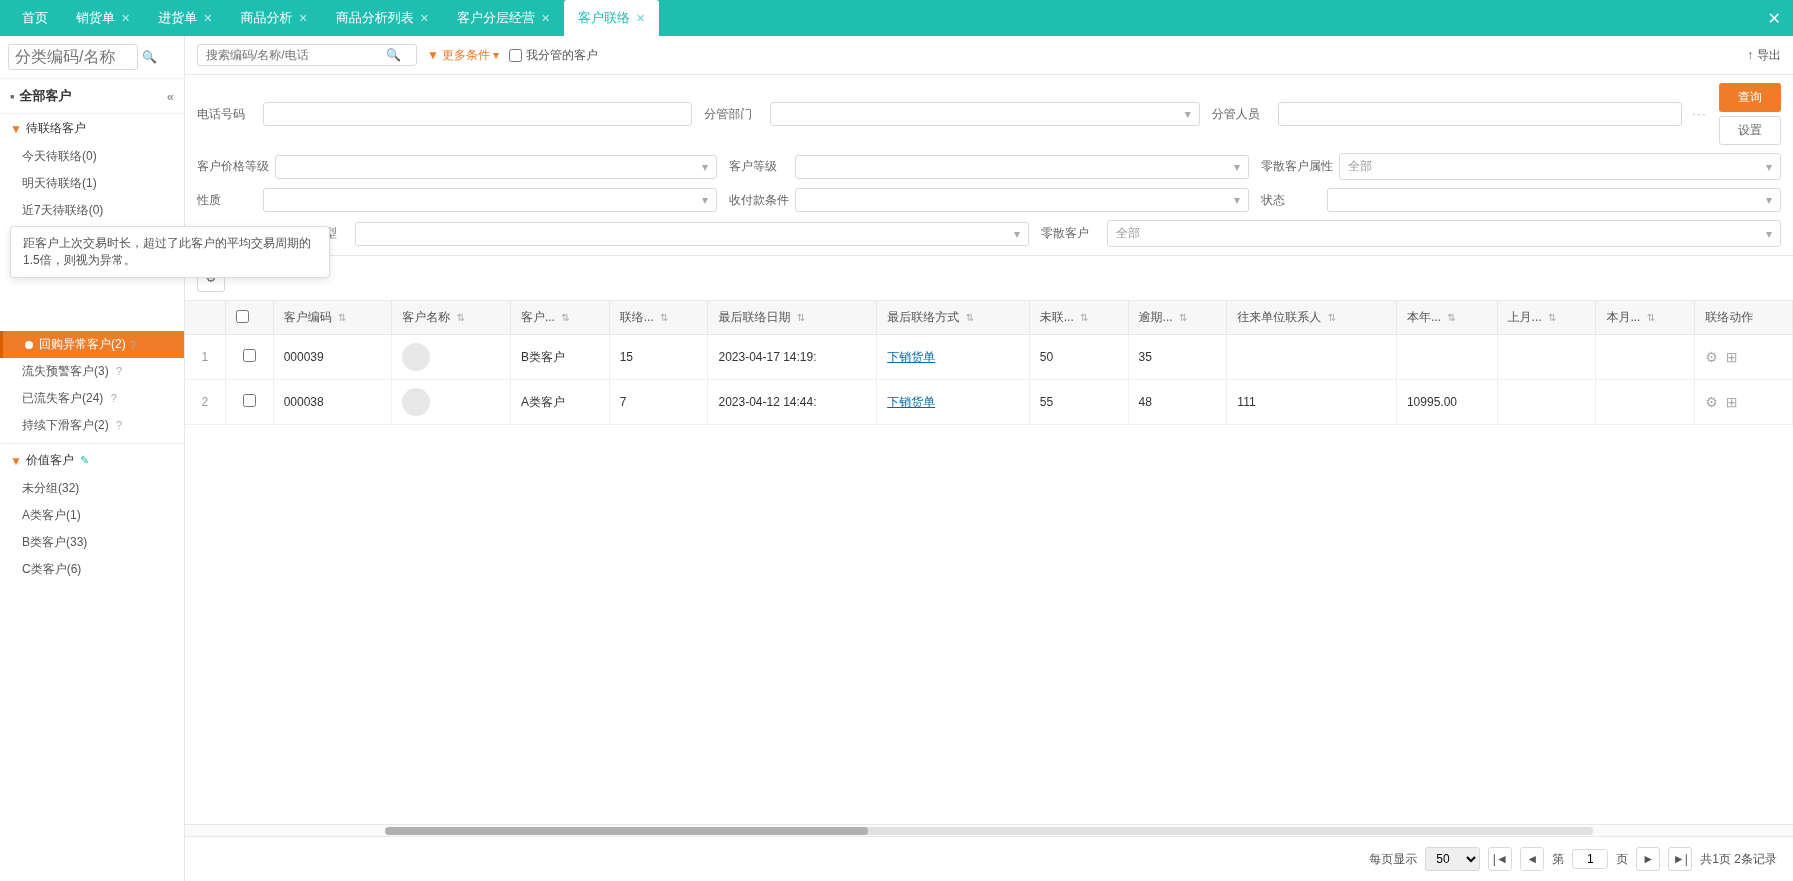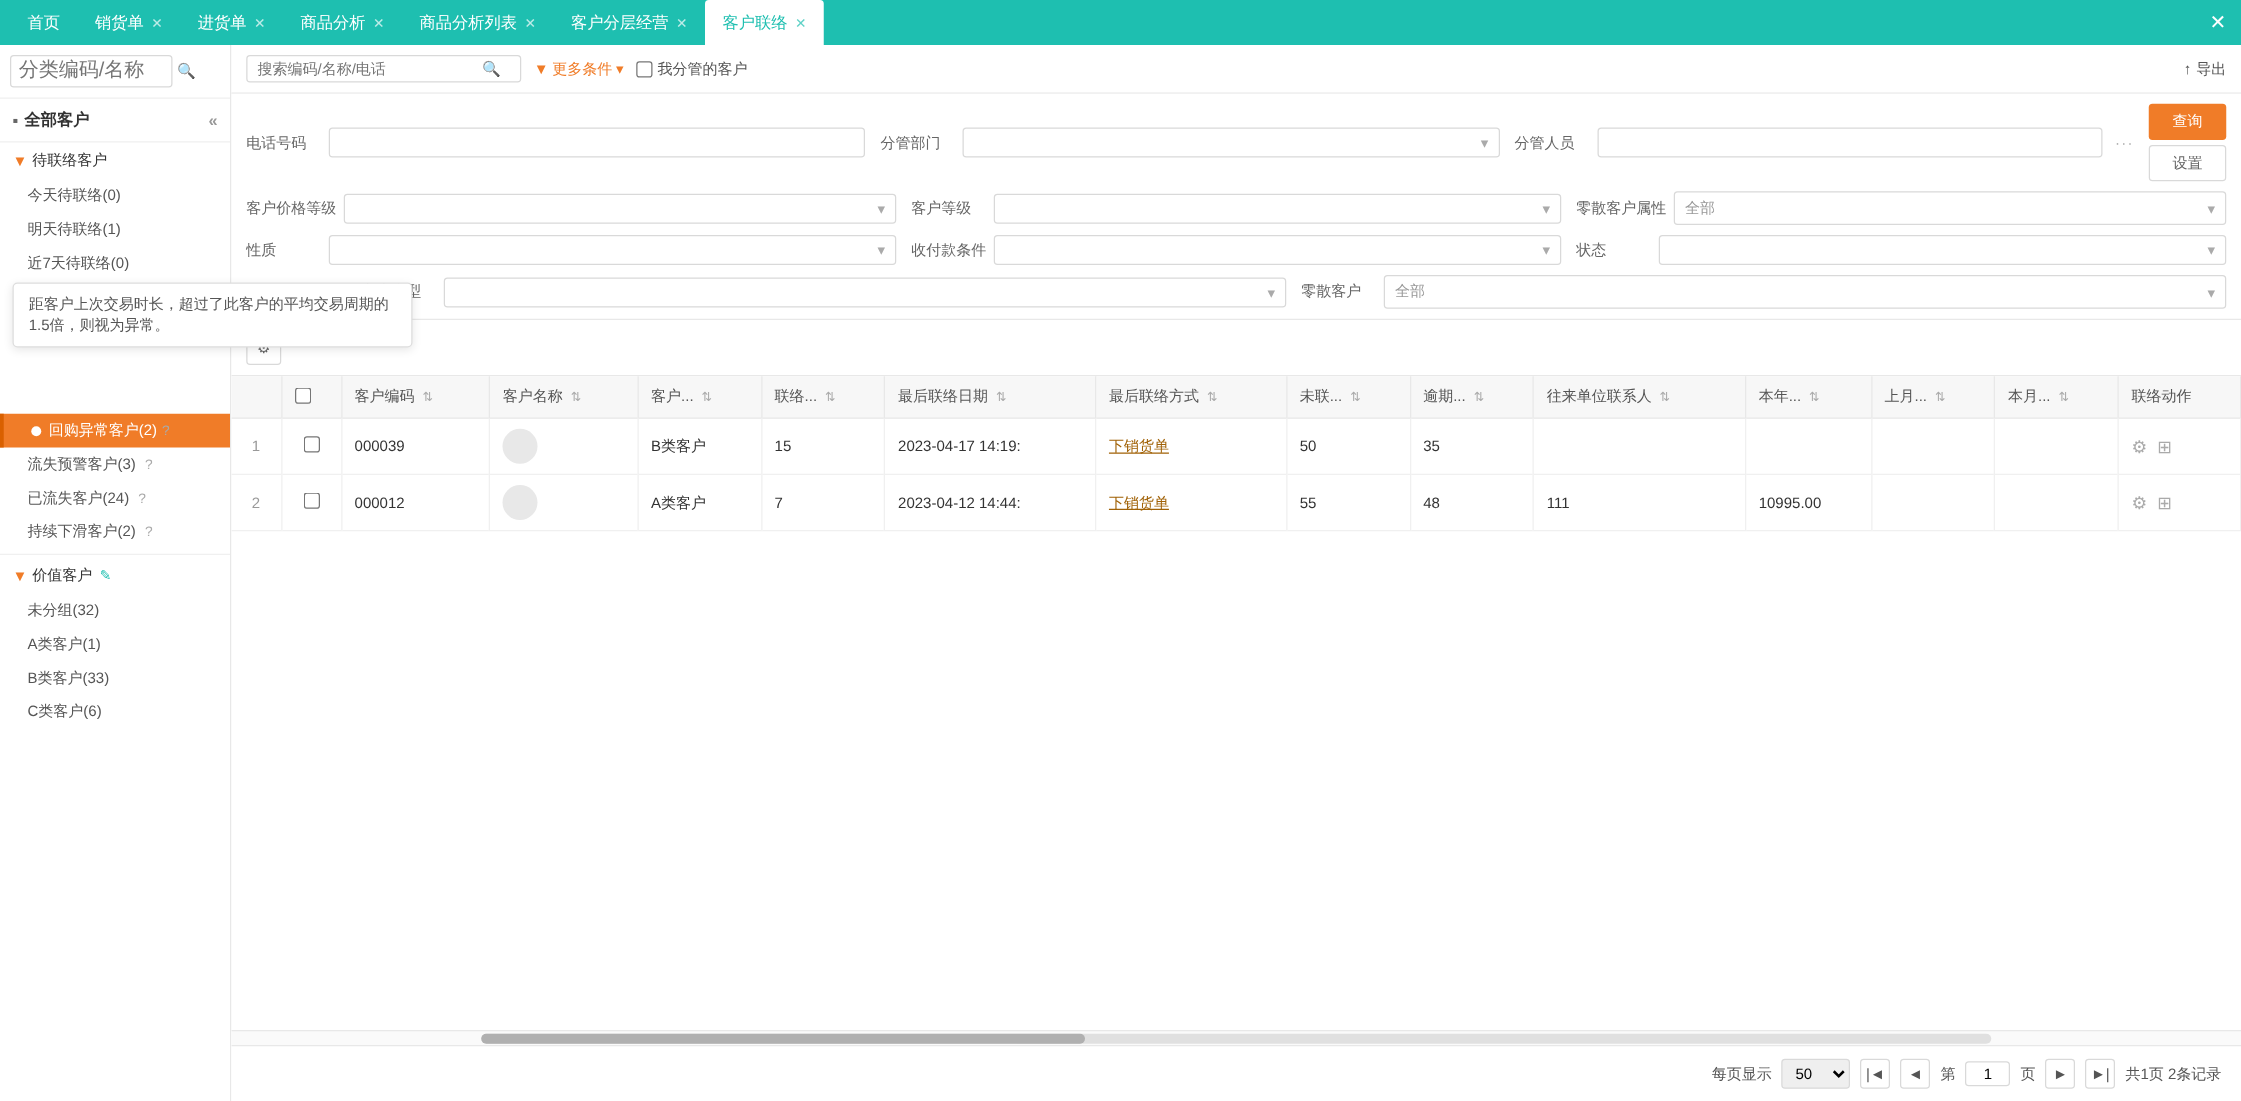--- a/index.html
+++ b/index.html
@@ -330,21 +330,21 @@
       gap: 6px;
     }
     .name-avatar {
       width: 28px;
       height: 28px;
       border-radius: 50%;
       background: #e8e8e8;
       flex-shrink: 0;
     }
     .link-text {
-      color: #a16207;
+      color: #0369a1;
       text-decoration: underline;
       cursor: pointer;
     }
     .action-icons {
       display: flex;
       gap: 8px;
     }
     .action-icon {
       color: #aaa;
       cursor: pointer;
@@ -744,21 +744,21 @@
                 <span class="action-icon">⚙</span>
                 <span class="action-icon">⊞</span>
               </div>
             </td>
           </tr>
           <tr>
             <td>2</td>
             <td>
               <input type="checkbox" style="">
             </td>
-            <td>000012</td>
+            <td>000038</td>
             <td>
               <div class="customer-name-cell">
                 <div class="name-avatar"></div>
                 <span></span>
               </div>
             </td>
             <td>A类客户</td>
             <td>7</td>
             <td>2023-04-12 14:44:</td>
             <td>

